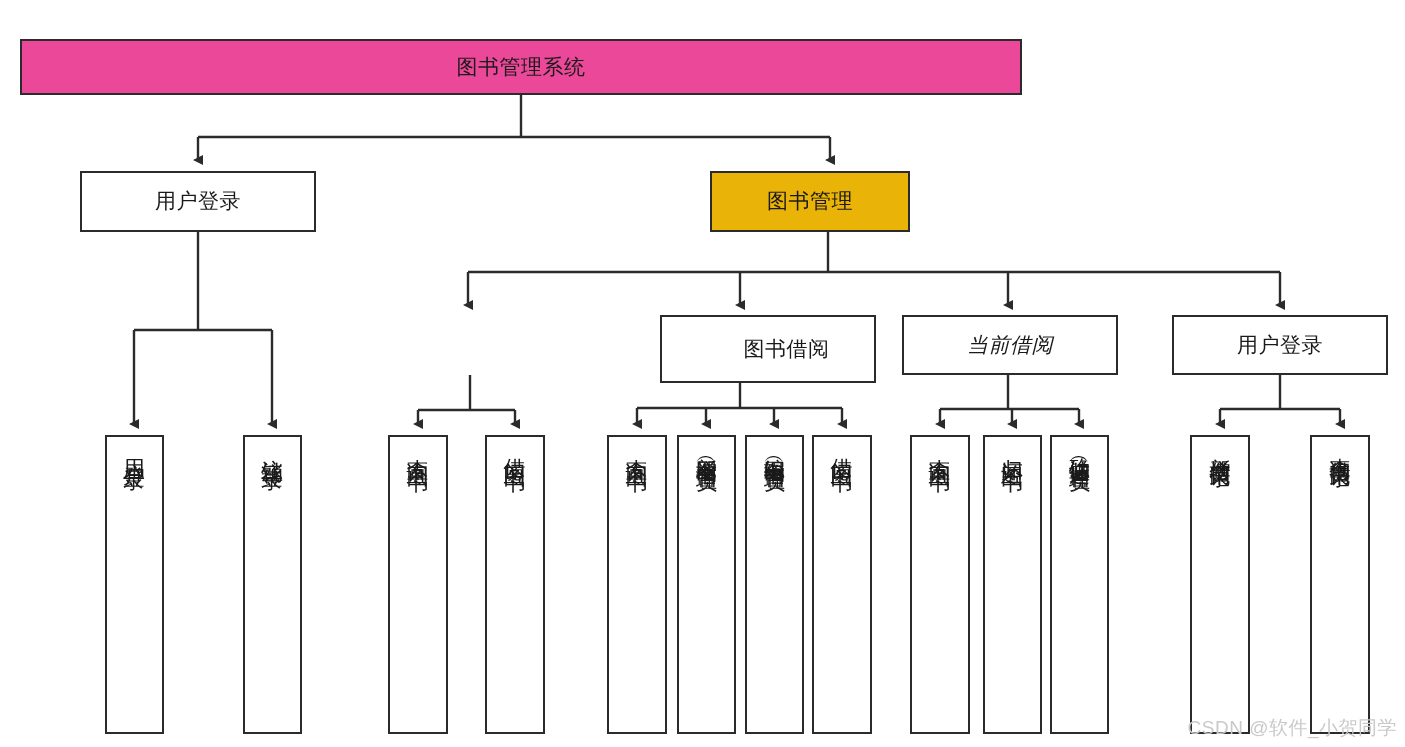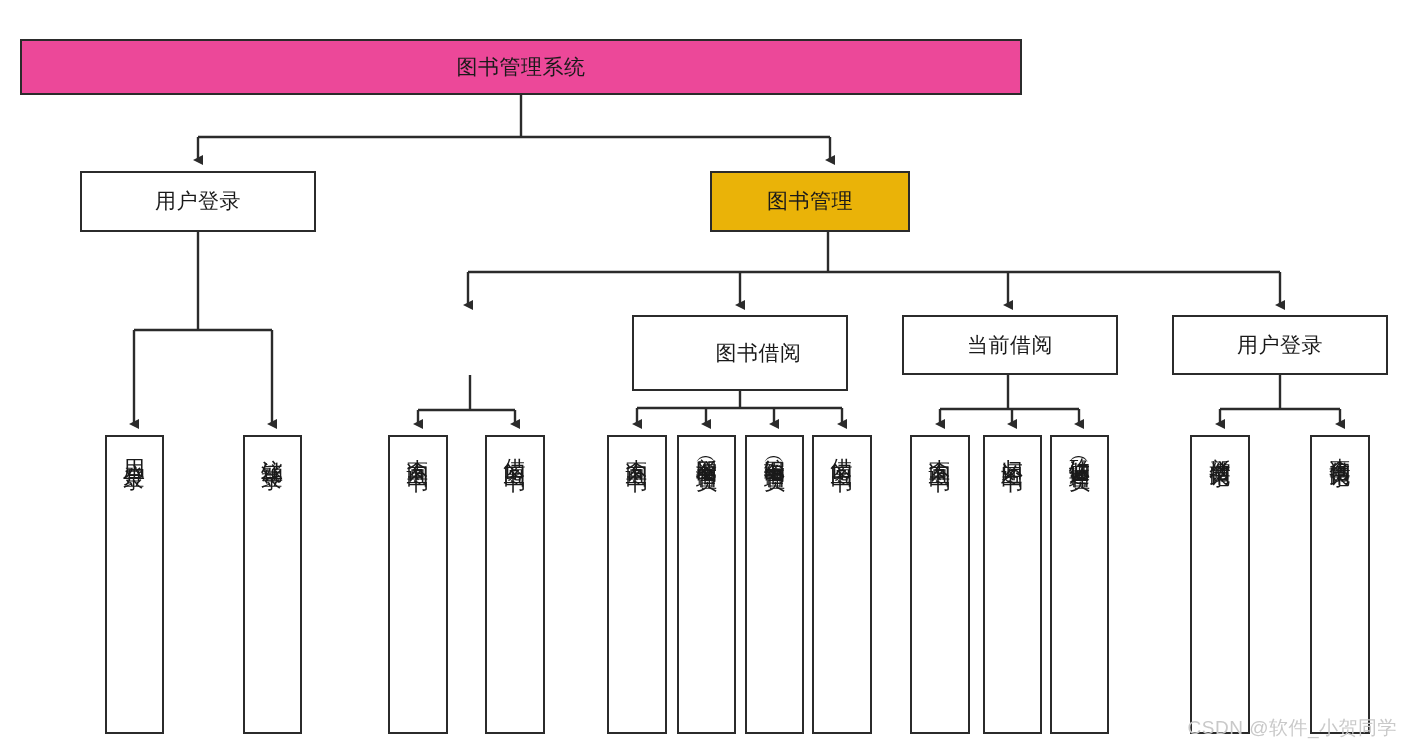--- a/index.html
+++ b/index.html
@@ -139,24 +139,24 @@
     <span class="node-label">图书管理系统</span>
   </div>
 
   <div class="node horiz" style="left: 80px; top: 171px; width: 236px; height: 61px; border-color: rgb(43, 43, 43); background: rgb(255, 255, 255); color: rgb(26, 26, 26);">
     <span class="node-label">用户登录</span>
   </div>
   <div class="node horiz" style="left: 710px; top: 171px; width: 200px; height: 61px; border-color: rgb(43, 43, 43); background: #eab308; color: rgb(26, 26, 26);">
     <span class="node-label">图书管理</span>
   </div>
 
-  <div class="node horiz" style="left: 632px; top: 315px; width: 216px; height: 76px; border-color: rgb(43, 43, 43); background: rgb(255, 255, 255); color: rgb(26, 26, 26); padding-left: 37px;">
+  <div class="node horiz" style="left: 660px; top: 315px; width: 216px; height: 68px; border-color: rgb(43, 43, 43); background: rgb(255, 255, 255); color: rgb(26, 26, 26); padding-left: 37px;">
     <span class="node-label">图书借阅</span>
   </div>
-  <div class="node horiz" style="left: 902px; top: 315px; width: 216px; height: 60px; border-color: rgb(43, 43, 43); background: rgb(255, 255, 255); color: rgb(26, 26, 26);">
+  <div class="node horiz" style="left: 902px; top: 315px; width: 216px; height: 60px; border-color: rgb(43, 43, 43); background: rgb(255, 255, 255); color: rgb(26, 26, 26); font-style: italic;">
     <span class="node-label">当前借阅</span>
   </div>
   <div class="node horiz" style="left: 1172px; top: 315px; width: 216px; height: 60px; border-color: rgb(43, 43, 43); background: rgb(255, 255, 255); color: rgb(26, 26, 26);">
     <span class="node-label">用户登录</span>
   </div>
 
   <div class="node vert" style="left: 105px; top: 435px; width: 59px; height: 299px; border-color: rgb(43, 43, 43); background: rgb(255, 255, 255); color: rgb(26, 26, 26);">
     <span class="node-label">用户登录</span>
   </div>
   <div class="node vert" style="left: 243px; top: 435px; width: 59px; height: 299px; border-color: rgb(43, 43, 43); background: rgb(255, 255, 255); color: rgb(26, 26, 26);">

